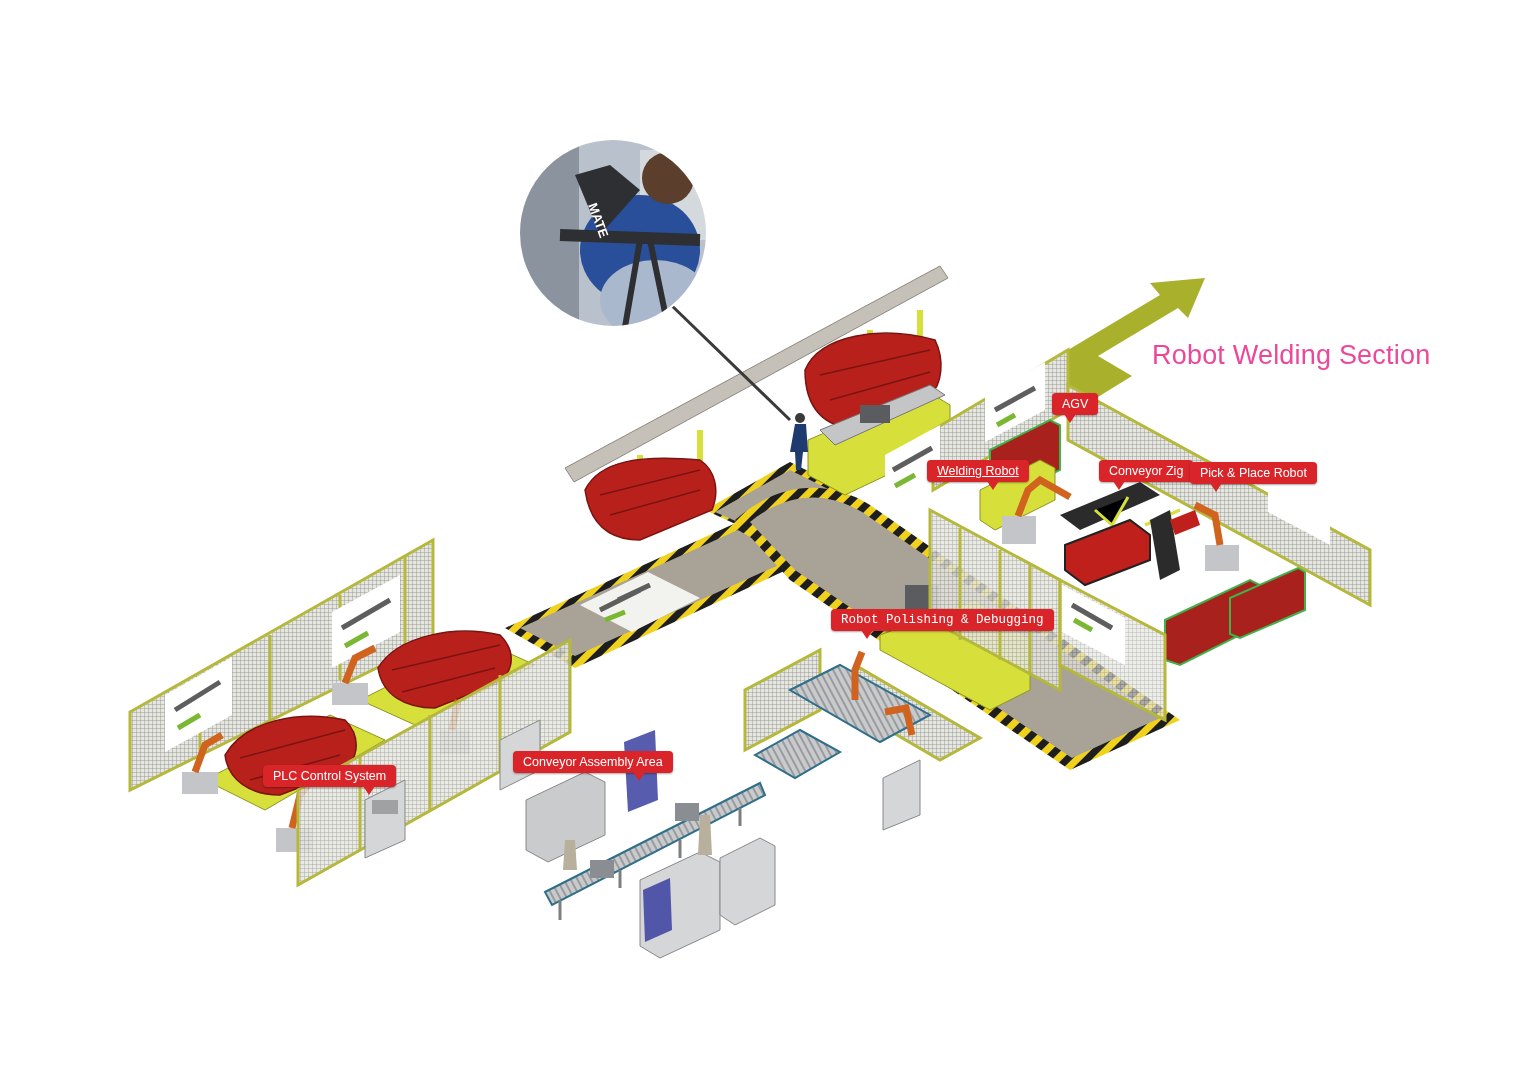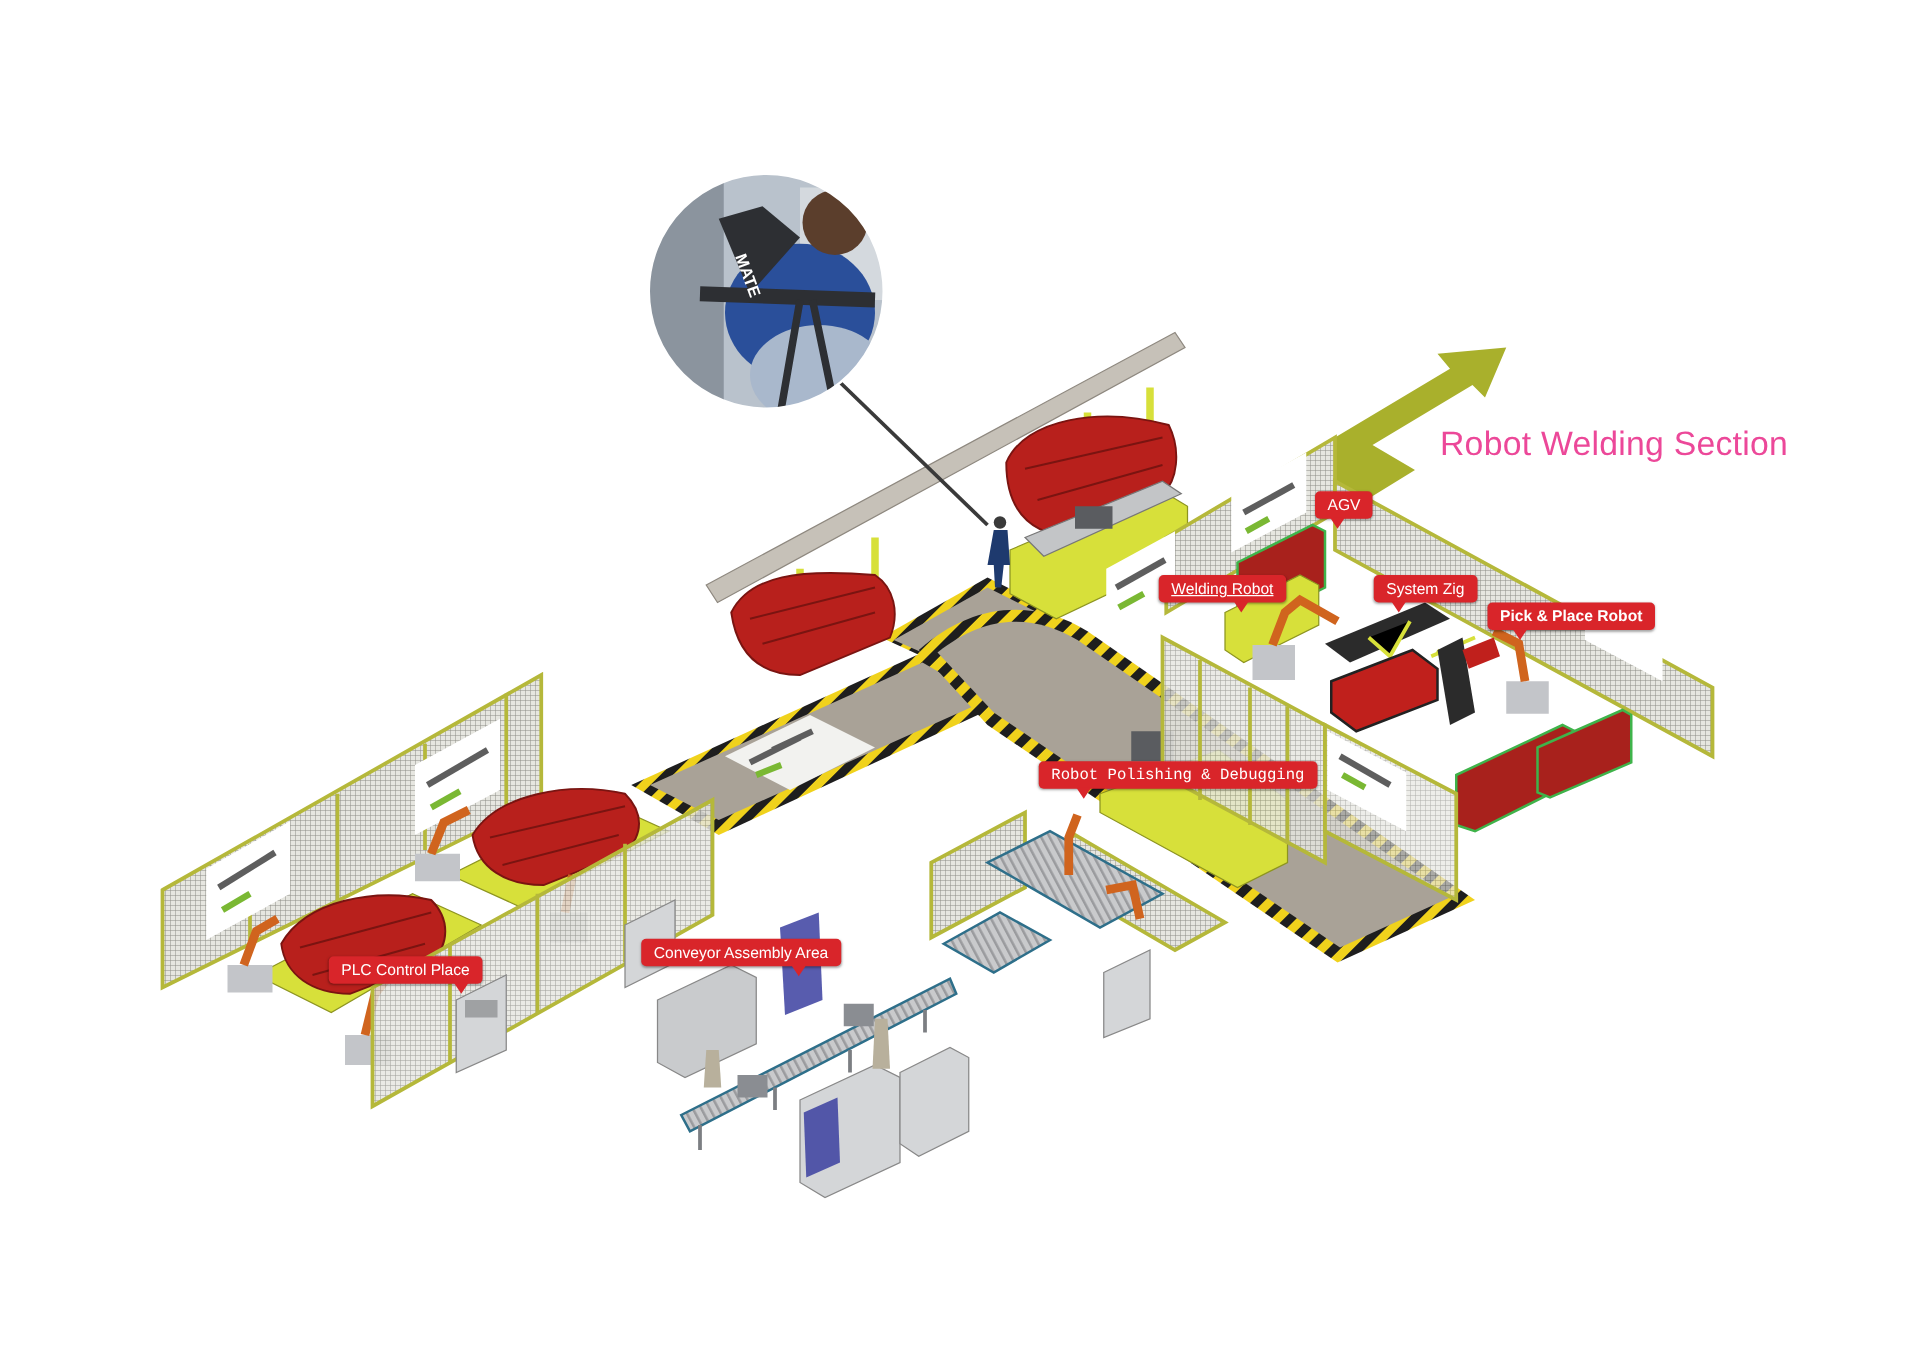--- a/index.html
+++ b/index.html
@@ -196,31 +196,31 @@
 
 <div class="callout" style="left:1052px;top:393px;">
   <span>AGV</span>
   <span class="tail" style="left:12px;"></span>
 </div>
 <div class="callout" style="left:927px;top:460px;text-decoration:underline;">
   <span>Welding Robot</span>
   <span class="tail" style="left:60px;"></span>
 </div>
 <div class="callout" style="left:1099px;top:460px;">
-  <span>System Zig</span>
+  <span>Conveyor Zig</span>
   <span class="tail" style="left:14px;"></span>
 </div>
-<div class="callout" style="left:1190px;top:482px;font-weight:bold;">
+<div class="callout" style="left:1190px;top:462px;">
   <span>Pick &amp; Place Robot</span>
   <span class="tail" style="left:20px;"></span>
 </div>
 <div class="callout" style="left:831px;top:609px;font-family:Liberation Mono, monospace;">
   <span>Robot Polishing &amp; Debugging</span>
   <span class="tail" style="left:30px;"></span>
 </div>
 <div class="callout" style="left:263px;top:765px;">
-  <span>PLC Control Place</span>
+  <span>PLC Control System</span>
   <span class="tail" style="left:100px;"></span>
 </div>
 <div class="callout" style="left:513px;top:751px;">
   <span>Conveyor Assembly Area</span>
   <span class="tail" style="left:120px;"></span>
 </div>
 
 </body></html>

